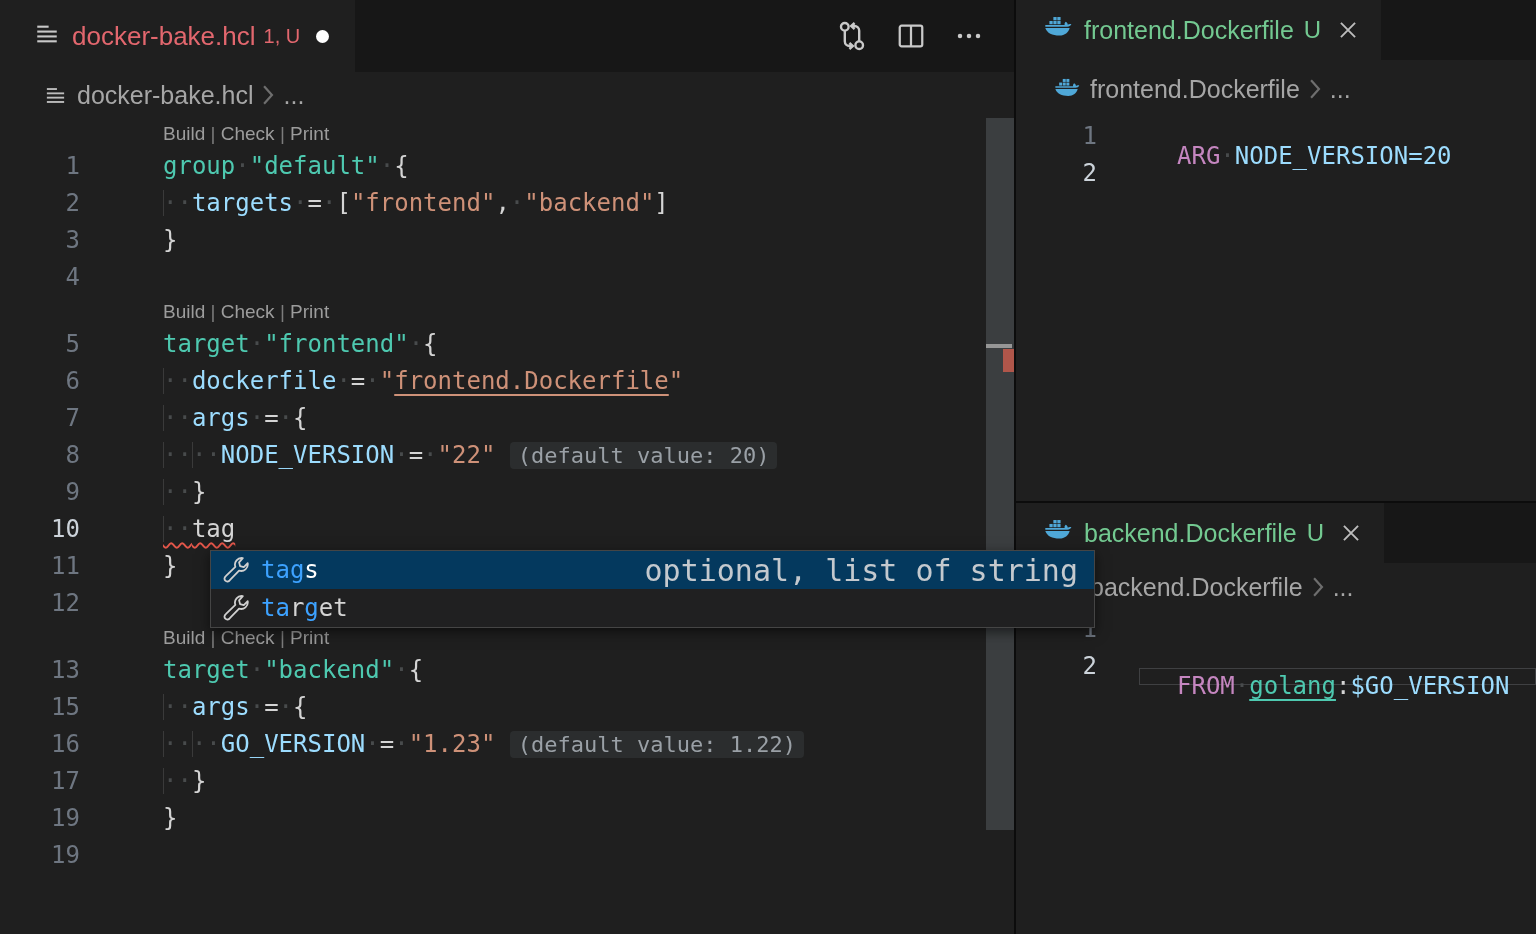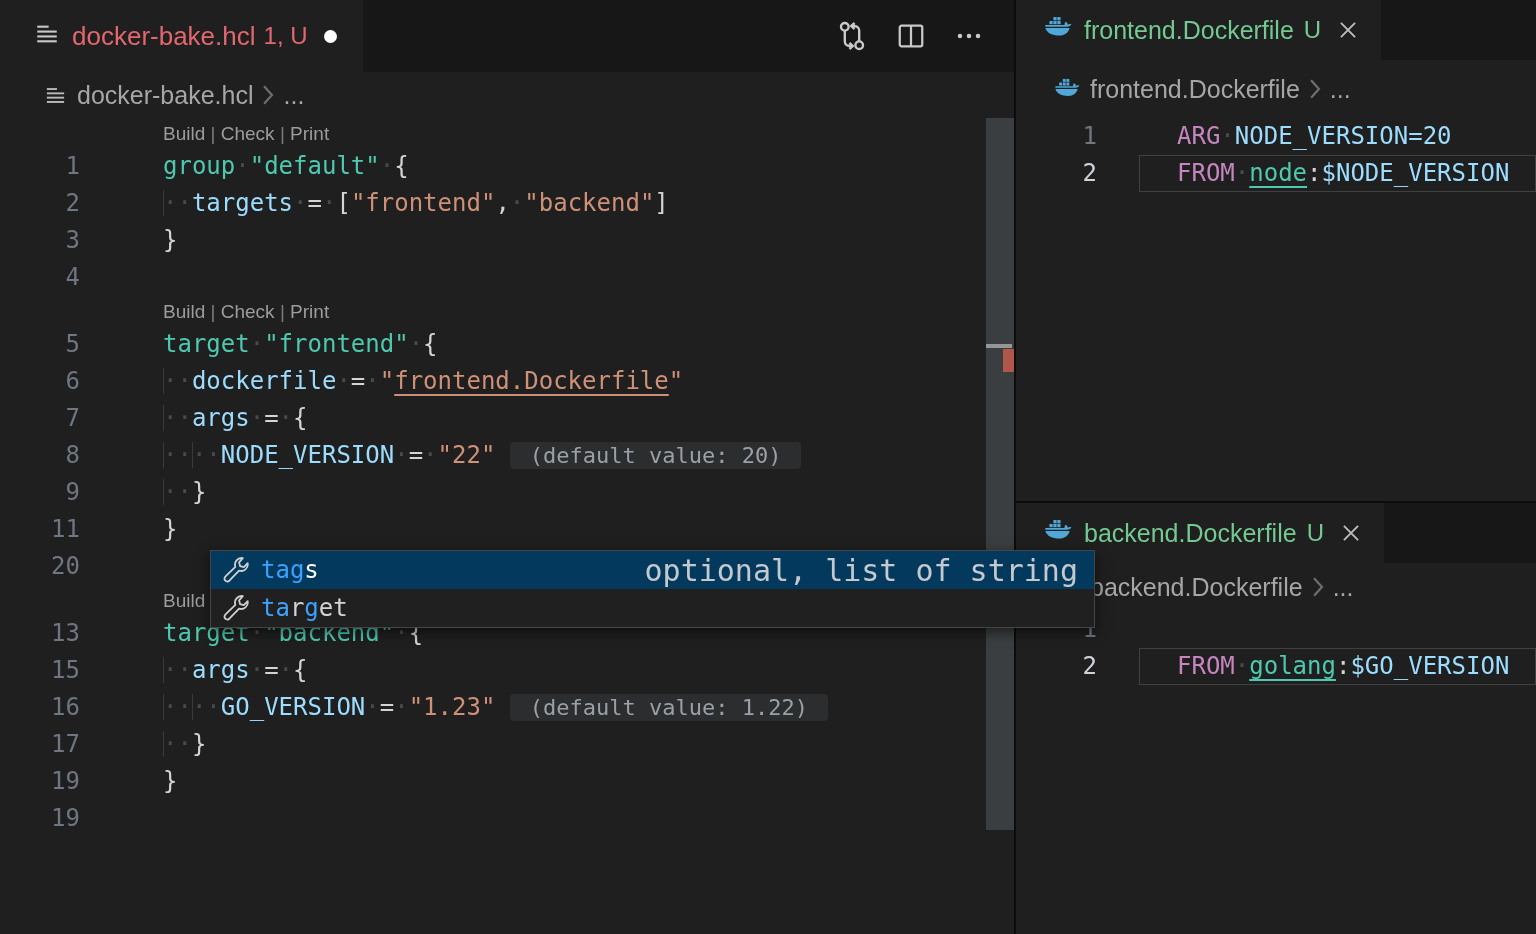--- a/index.html
+++ b/index.html
@@ -6,21 +6,21 @@
   * { box-sizing: border-box; }
   html,body { margin:0; padding:0; background:#111; }
   body { width:1536px; height:934px; overflow:hidden; font-family:"Liberation Sans",sans-serif; }
   .app { position:relative; width:1536px; height:934px; background:#1f1f1f; }
 
   
   .main { position:absolute; left:0; top:0; width:1014px; height:934px; background:#1f1f1f; }
   .tabbar { height:72px; background:#171717; display:flex; align-items:stretch; }
   .tab { display:flex; align-items:center; background:#1f1f1f; padding:0 26px 0 34px; cursor:pointer; }
   .tab-label { font-size:26px; margin-left:12px; white-space:nowrap; }
-  .tab-badge { font-size:24px; margin-left:8px; white-space:nowrap; }
+  .tab-badge { font-size:20px; margin-left:8px; white-space:nowrap; }
   .err { color:#e2676e; }
   .grn { color:#73c991; }
   .dirty { width:13px; height:13px; border-radius:50%; background:#ffffff; margin-left:16px; }
   .tab-actions { margin-left:auto; display:flex; align-items:center; gap:28px; padding-right:30px; }
   .icobtn { display:flex; align-items:center; justify-content:center; cursor:pointer; }
 
   .breadcrumbs { height:46px; display:flex; align-items:center; padding-left:44px; color:#a6a6a6; font-size:25px; background:#1f1f1f; }
   .breadcrumbs .bc-icon { margin-right:10px; display:flex; align-items:center; }
   .bc-sep { margin:0 8px; display:flex; align-items:center; }
 
@@ -39,21 +39,21 @@
   .kw  { color:#4ec9b0; }
   .vr  { color:#9cdcfe; }
   .op, .pn, .tx { color:#d4d4d4; }
   .str { color:#ce9178; }
   .sl  { color:#ce9178; text-decoration:underline; text-underline-offset:5px; cursor:pointer; }
   .il  { color:#4ec9b0; text-decoration:underline; text-underline-offset:5px; cursor:pointer; }
   .dk  { color:#c586c0; }
   .ws  { color:#484b4c; }
   .sq  { text-decoration-line:underline; text-decoration-style:wavy; text-decoration-color:#e3564a; text-decoration-thickness:1.5px; text-underline-offset:5px; }
   .ws.sq { color:#484b4c; }
-  .hint { color:#9aa0a6; background:#2b2d2e; border-radius:4px; padding:1px 20px; font-size:22px; }
+  .hint { color:#9aa0a6; background:#2b2d2e; border-radius:4px; padding:1px 8px; font-size:22px; }
   .g { display:inline-block; width:0; height:26px; border-left:1px solid #3a3a3a; margin-right:-1px; vertical-align:middle; transform:translateY(-1px); }
 
   
   .sbar { position:absolute; right:0; top:118px; width:28px; height:816px; }
   .sbar .slider { position:absolute; left:0; top:0; width:28px; height:712px; background:#3b3e40; }
   .sbar .ovr-line { position:absolute; left:0; top:226px; width:26px; height:4px; background:#969696; }
   .sbar .ovr-red { position:absolute; right:0; top:231px; width:11px; height:23px; background:#b0564a; }
 
   
   .suggest { position:absolute; left:210px; top:550px; width:885px; z-index:40; background:#202021;
@@ -71,21 +71,21 @@
   .panel-front { height:503px; border-bottom:2px solid #0c0c0c; }
   .panel-back { height:429px; }
   .side .tabbar { height:60px; }
   .side .tab { padding:0 22px 0 28px; }
   .side .tab-label { font-size:25px; margin-left:12px; }
   .side .tab-badge { font-size:24px; margin-left:10px; }
   .closex { margin-left:16px; display:flex; align-items:center; cursor:pointer; }
   .side .breadcrumbs { height:58px; padding-left:38px; }
   .panel-back .breadcrumbs { height:48px; }
   .side .gut { width:95px; padding-right:14px; }
-  .side .cnt { padding-left:38px; }
+  .side .cnt { padding-left:38px;margin-top:20px; }
   .row.cur .cnt { box-shadow:inset 0 0 0 1px #3f4042; }
 </style>
 </head>
 <body>
 
 <div class="app">
 
   <div class="main">
     <div class="tabbar">
       <div class="tab">
@@ -189,25 +189,29 @@
         </div>
         <div class="row">
           <span class="gut">8</span>
           <span class="cnt"><span class="g"></span><span class="tk ws">··</span><span class="g"></span><span class="tk ws">··</span><span class="tk vr">NODE_VERSION</span><span class="tk ws">·</span><span class="tk op">=</span><span class="tk ws">·</span><span class="tk str">"22"</span><span class="tk sp"> </span><span class="tk hint">(default value: 20)</span></span>
         </div>
         <div class="row">
           <span class="gut">9</span>
           <span class="cnt"><span class="g"></span><span class="tk ws">··</span><span class="tk pn">}</span></span>
         </div>
         <div class="row">
+          <span class="gut act">10</span>
+          <span class="cnt"><span class="g"></span><span class="tk ws sq">··</span><span class="tk tx sq">tag</span></span>
+        </div>
+        <div class="row">
           <span class="gut">11</span>
           <span class="cnt"><span class="tk pn">}</span></span>
         </div>
         <div class="row">
-          <span class="gut">20</span>
+          <span class="gut">12</span>
           <span class="cnt"></span>
         </div>
         <div class="row lensrow">
           <span class="gut"></span>
           <span class="cnt lens"><span class="lens-link">Build</span><span class="lens-sep"> | </span><span class="lens-link">Check</span><span class="lens-sep"> | </span><span class="lens-link">Print</span></span>
         </div>
         <div class="row">
           <span class="gut">13</span>
           <span class="cnt"><span class="tk kw">target</span><span class="tk ws">·</span><span class="tk kw">"backend"</span><span class="tk ws">·</span><span class="tk pn">{</span></span>
         </div>
@@ -285,21 +289,20 @@
         </span>
         <span class="crumb">...</span>
       </div>
       <div class="code">
           <div class="row">
             <span class="gut">1</span>
             <span class="cnt"><span class="tk dk">ARG</span><span class="tk ws">·</span><span class="tk vr">NODE_VERSION=20</span></span>
           </div>
           <div class="row cur">
             <span class="gut act">2</span>
-            <span class="cnt"><span class="tk dk">FROM</span><span class="tk ws">·</span><span class="tk il">node</span><span class="tk pn">:</span><span class="tk vr">$NODE_VERSION</span></span>
           </div>
         </div>
     </div>
 
     <div class="panel panel-back">
       <div class="tabbar">
         <div class="tab">
           <span>
             <svg width="28" height="24" viewBox="0 0 16 14" fill="#4fa8d8">
               <rect x="5.3" y="0.6" width="1.9" height="1.9"></rect>

